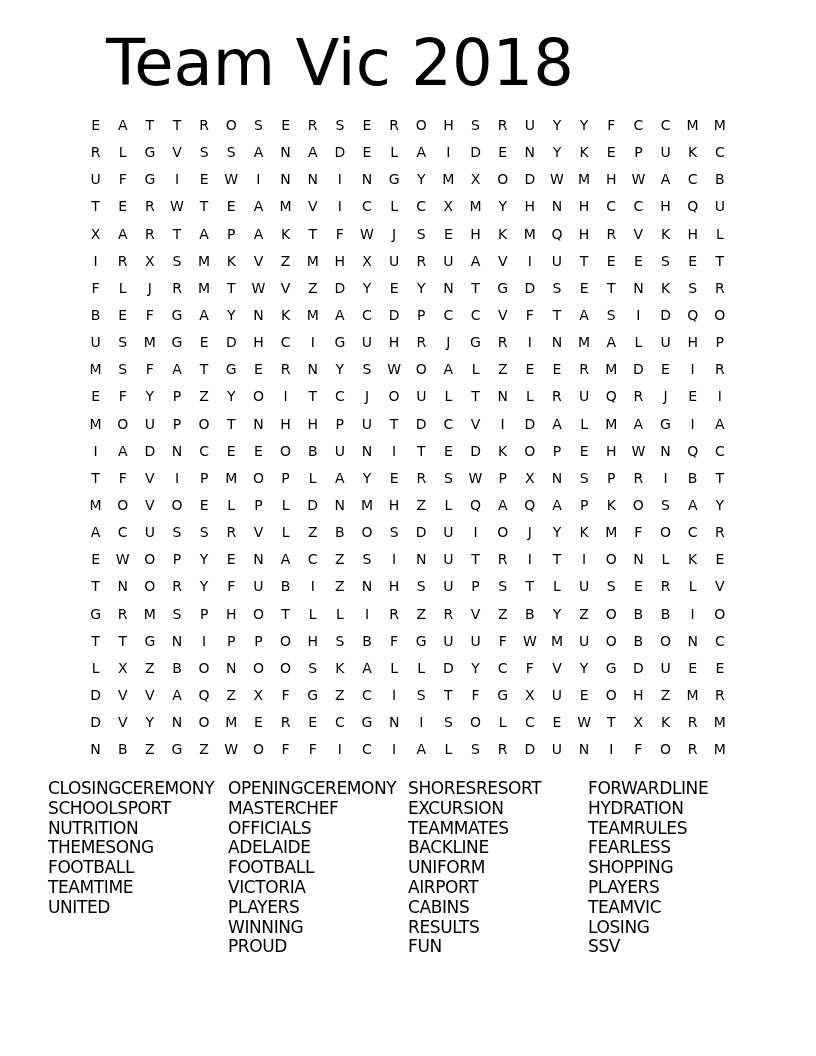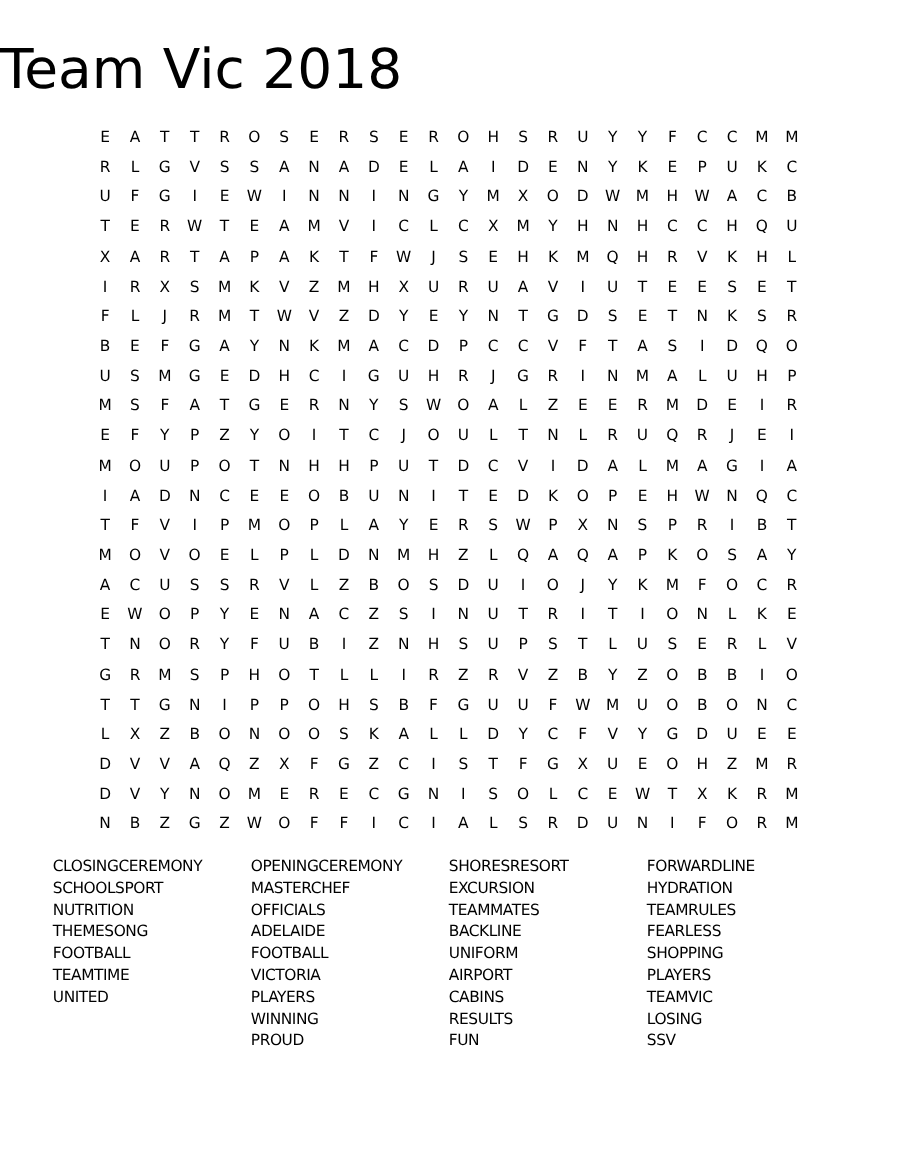--- a/index.html
+++ b/index.html
@@ -1,28 +1,28 @@
 <!DOCTYPE html>
 <html><head>
 <meta charset="utf-8">
 <style>
   html, body { margin: 0; padding: 0; background: #ffffff; }
   body { width: 816px; height: 1056px; position: relative; overflow: hidden;
          font-family: "DejaVu Sans", sans-serif; color: #000; }
-  .title { position: absolute; left: 0; width: 680px; top: 33px; text-align: left;
-           font-size: 50px; line-height: 60px; font-family: "DejaVu Sans", sans-serif; }
+  .title { position: absolute; left: 0; width: 680px; top: 33px; text-align: center;
+           font-size: 64px; line-height: 60px; font-family: "DejaVu Sans", sans-serif; }
   .grid { position: absolute; left: 82px; top: 113px;
           display: grid; grid-template-columns: repeat(24, 27.15px);
           grid-auto-rows: 27.15px; }
   .cell { text-align: center; font-size: 14px; line-height: 24px;
           font-family: "DejaVu Sans", sans-serif; }
   .words { position: absolute; left: 48px; top: 779px;
            display: grid; grid-template-columns: 180px 180px 180px 180px; }
   .col { display: flex; flex-direction: column; }
-  .word { font-size: 14px; line-height: 19.8px; font-family: "DejaVu Sans", sans-serif;
+  .word { font-size: 17px; line-height: 19.8px; font-family: "DejaVu Sans", sans-serif;
           letter-spacing: -0.4px; white-space: nowrap; }
 </style>
 </head>
 <body>
 
 <div class="title">Team Vic 2018</div>
 
 <div class="grid" id="grid">
     <span class="cell">E</span>
     <span class="cell">A</span>

